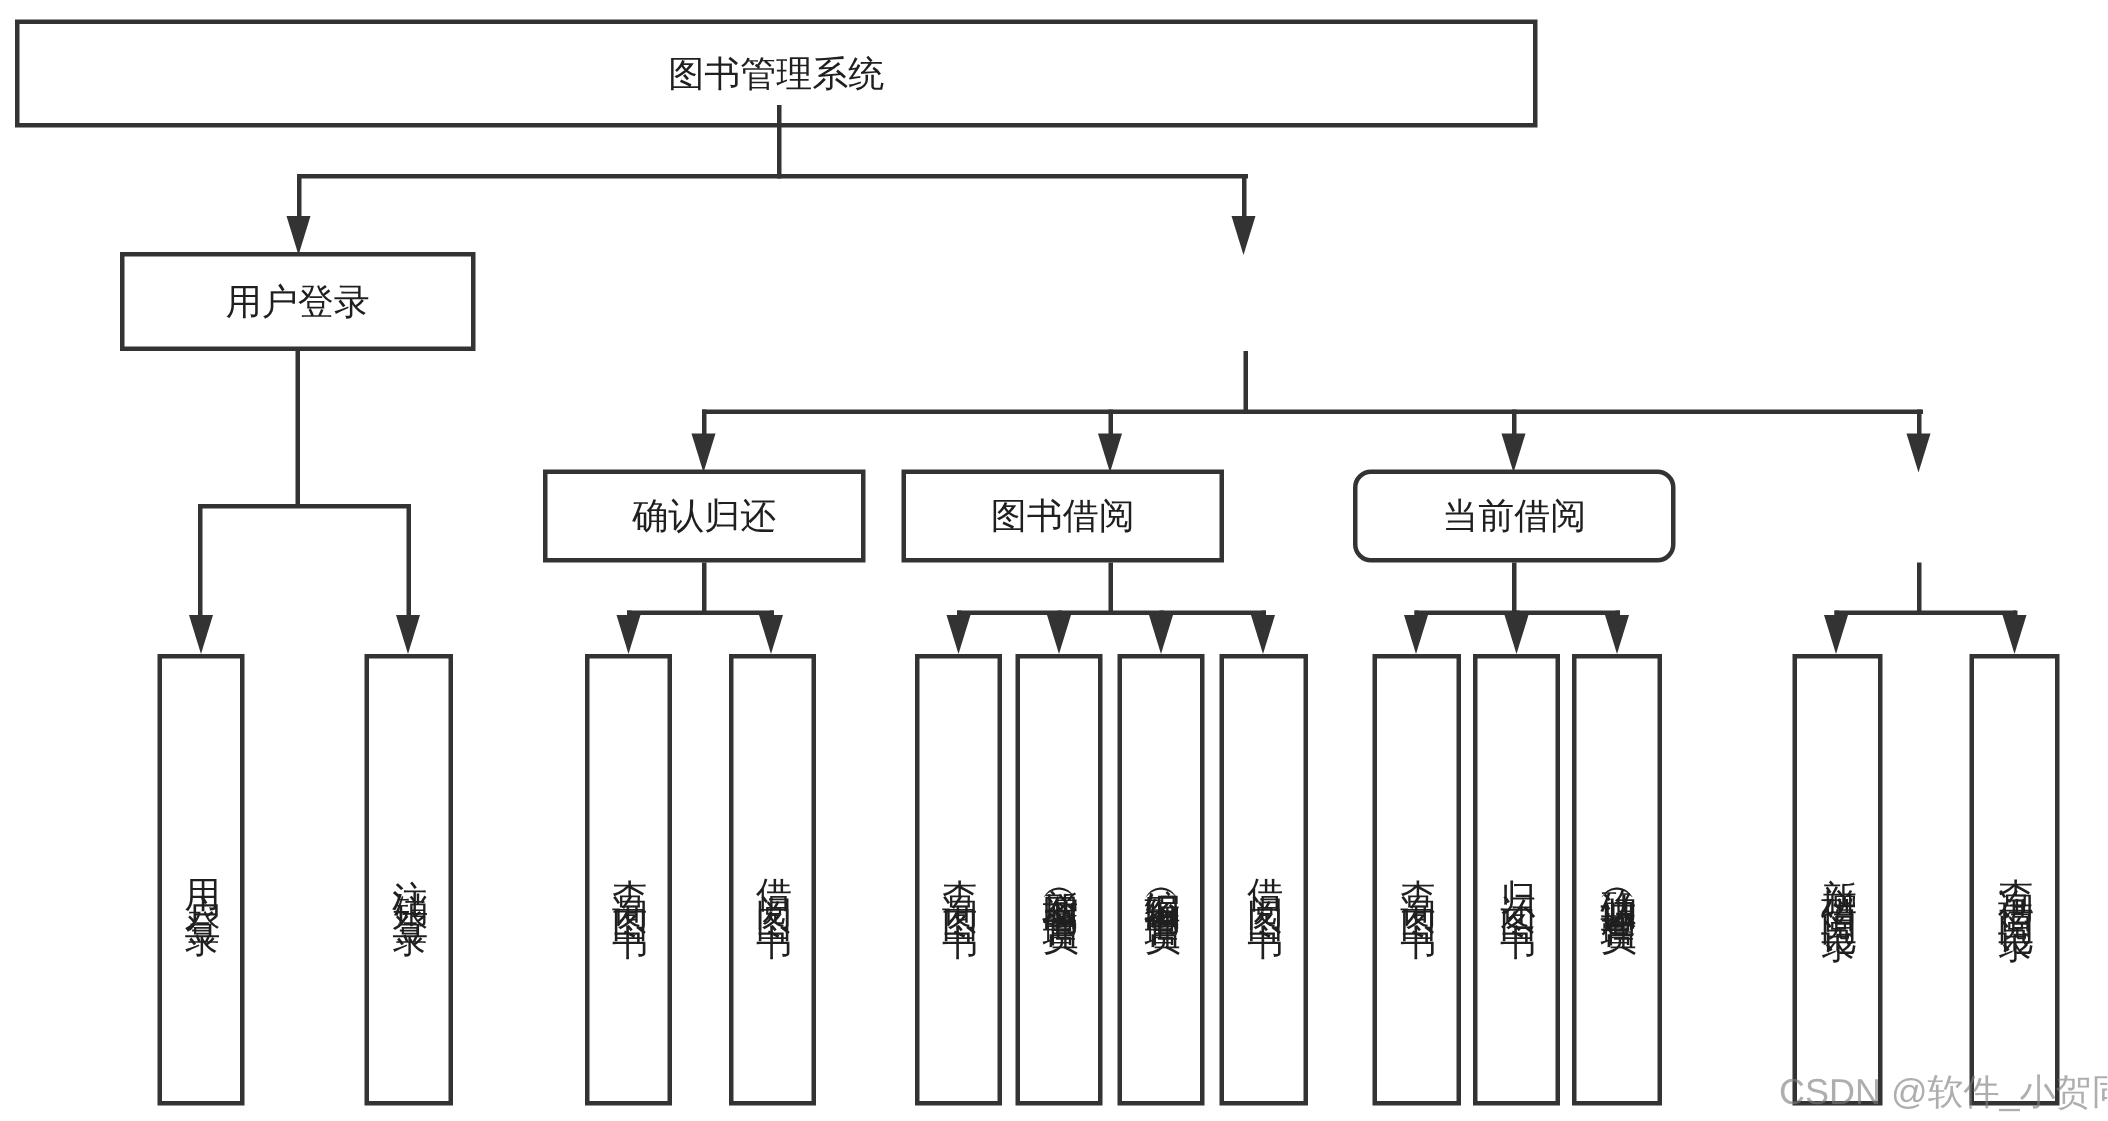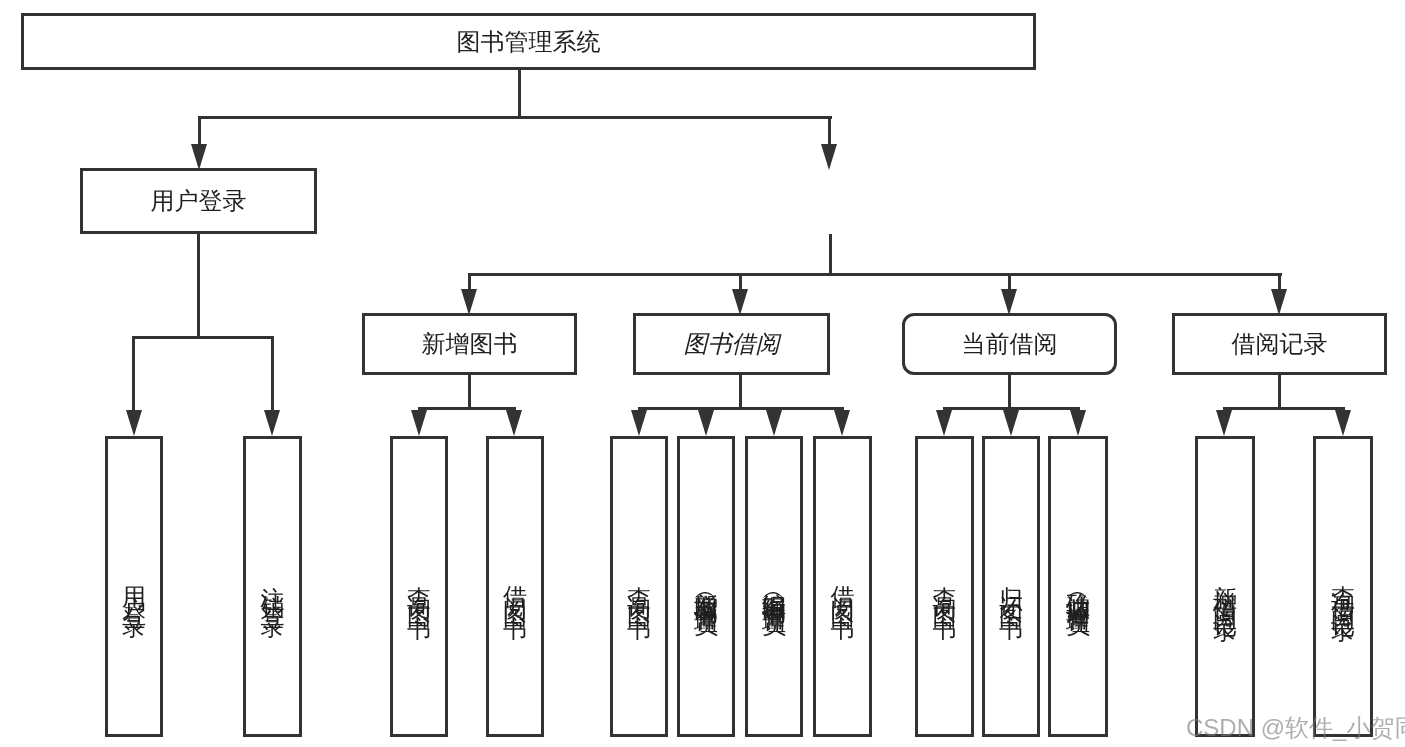--- a/index.html
+++ b/index.html
@@ -27,28 +27,27 @@
   .watermark{
     position:absolute;left:1186px;top:712px;
     font-size:24px;color:rgba(125,125,125,0.62);white-space:nowrap;
   }
 </style>
 </head>
 <body>
 
 <div id="canvas">
 
-  <div class="node" style="left:21px;top:13px;width:1015px;height:57px;">图书管理系统</div>
+  <div class="node" style="left:10px;top:13px;width:1015px;height:72px;">图书管理系统</div>
 
   <div class="node" style="left:80px;top:168px;width:237px;height:66px;">用户登录</div>
 
-  <div class="node" style="left:362px;top:313px;width:215px;height:62px;">新增图书</div>
-  <div class="node" style="left:633px;top:313px;width:197px;height:62px;font-style:italic;">图书借阅</div>
+  <div class="node" style="left:362px;top:313px;width:215px;height:62px;">确认归还</div>
+  <div class="node" style="left:601px;top:313px;width:215px;height:62px;">图书借阅</div>
   <div class="node" style="left:902px;top:313px;width:215px;height:62px;border-radius:12px;">当前借阅</div>
-  <div class="node" style="left:1172px;top:313px;width:215px;height:62px;">借阅记录</div>
 
   <div class="node vnode sp-wide" style="left:105px;top:436px;width:58px;height:301px;">用户登录</div>
   <div class="node vnode sp-wide" style="left:243px;top:436px;width:59px;height:301px;">注销登录</div>
 
   <div class="node vnode sp-wide" style="left:390px;top:436px;width:58px;height:301px;">查询图书</div>
   <div class="node vnode sp-wide" style="left:486px;top:436px;width:58px;height:301px;">借阅图书</div>
 
   <div class="node vnode sp-wide" style="left:610px;top:436px;width:58px;height:301px;">查询图书</div>
   <div class="node vnode sp-tight" style="left:677px;top:436px;width:58px;height:301px;">新增图书（管理员）</div>
   <div class="node vnode sp-tight" style="left:745px;top:436px;width:58px;height:301px;">编辑图书（管理员）</div>

